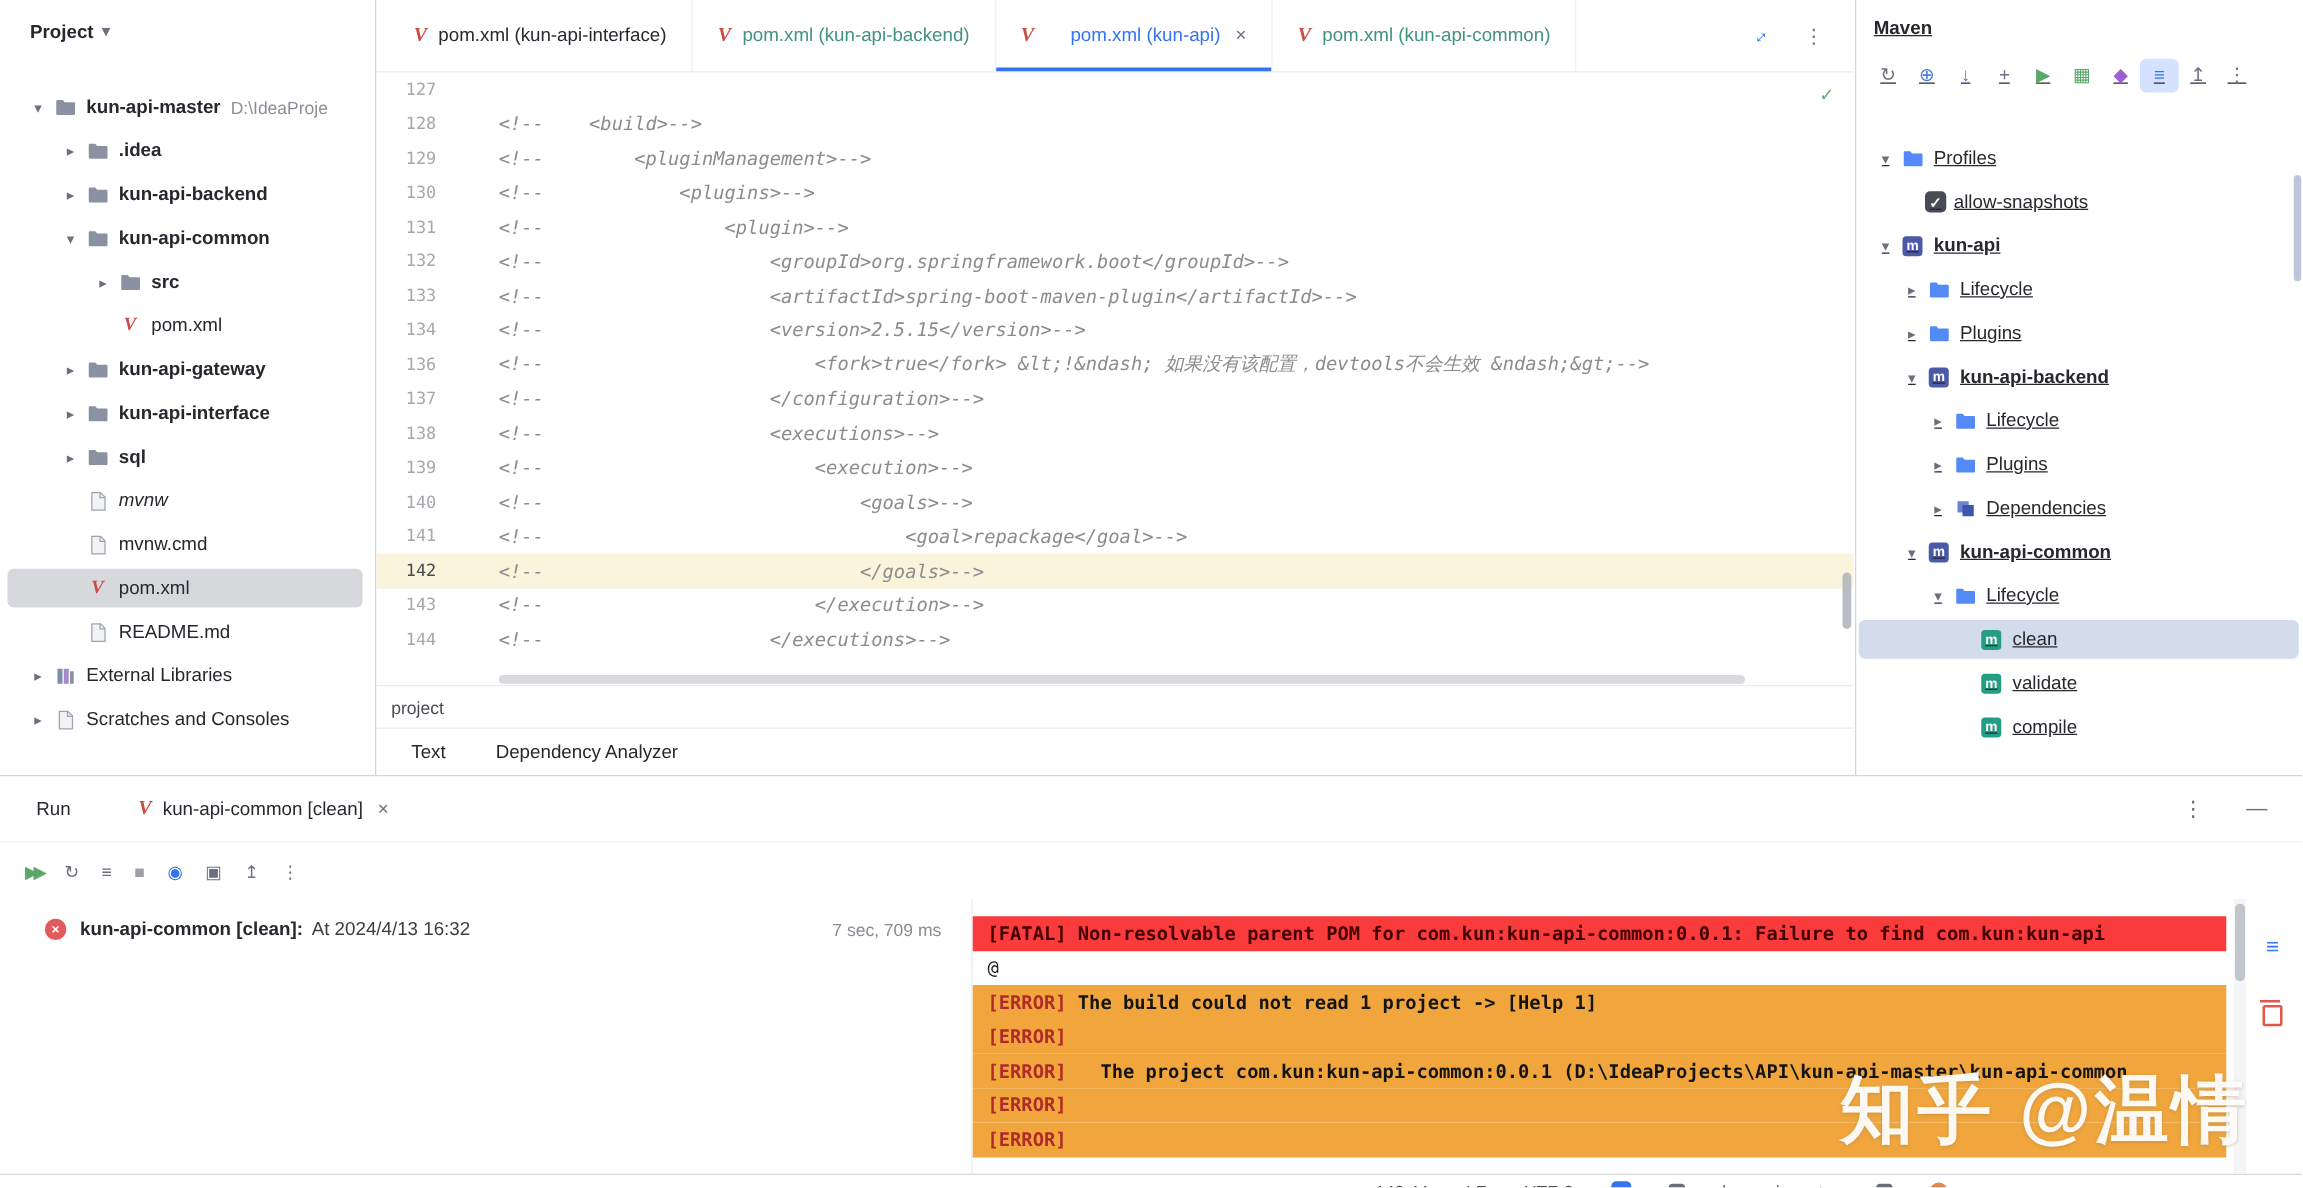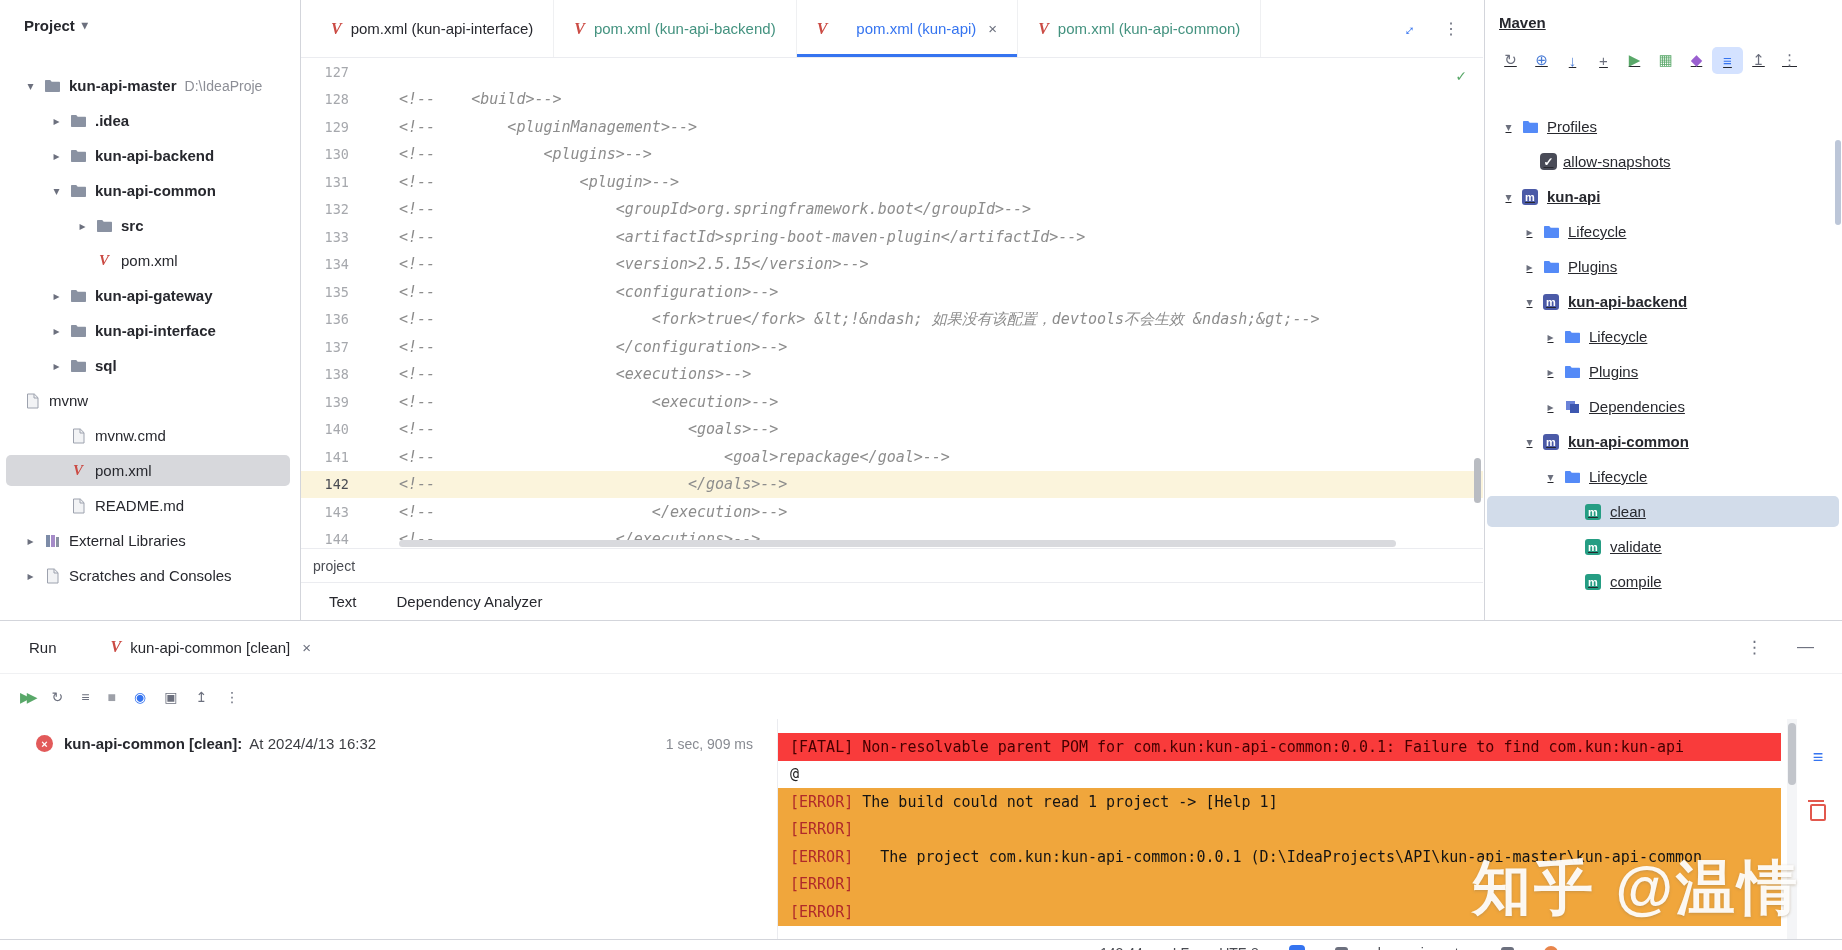--- a/index.html
+++ b/index.html
@@ -75,21 +75,21 @@
   .rticon{cursor:pointer;}
   .run-content{position:absolute;top:98px;bottom:0;left:0;width:100%;}
   .run-left{position:absolute;left:0;top:0;bottom:0;width:777px;border-right:1px solid #EBECF0;}
   .run-left-row{display:flex;align-items:center;padding:16px 24px 0 36px;}
   .err-ico{width:17px;height:17px;border-radius:50%;background:#E25A5A;color:#fff;font-size:11px;font-weight:700;display:flex;align-items:center;justify-content:center;flex:none;}
   .run-task{font-weight:700;margin-left:11px;}
   .run-time{margin-left:7px;color:#3C3E43;}
   .run-duration{margin-left:auto;color:#888B92;font-size:14px;}
   .run-console{position:absolute;left:778px;right:45px;top:0;bottom:0;padding-top:14px;overflow:hidden;
                font-family:"DejaVu Sans Mono",monospace;font-size:15px;}
-  .conline{height:27.5px;display:flex;align-items:center;padding-left:12px;margin-right:16px;white-space:pre;font-weight:400;}
+  .conline{height:27.5px;display:flex;align-items:center;padding-left:12px;margin-right:16px;white-space:pre;font-weight:700;}
   .conline.plain{font-weight:400;color:#222;}
   .con-scroll-track{position:absolute;right:0;top:0;bottom:0;width:10px;background:#F4F5F7;}
   .con-scroll-thumb{position:absolute;right:1px;top:4px;width:8px;height:62px;background:#C2C5CB;border-radius:4px;}
   .console-side{position:absolute;right:7px;top:28px;width:34px;display:flex;flex-direction:column;align-items:center;gap:32px;}
   .wrap-ic{color:#3574F0;font-size:18px;cursor:pointer;}
   .trash{position:relative;width:12px;height:13px;border:2px solid #E2584D;border-radius:2px;margin-top:4px;cursor:pointer;}
   .trash::before{content:"";position:absolute;left:-4px;top:-6px;width:16px;height:2px;background:#E2584D;}
   .watermark{position:absolute;right:42px;top:228px;font-size:59px;font-weight:700;letter-spacing:3px;
              color:rgba(255,255,255,0.93);text-shadow:0 1px 3px rgba(150,125,85,0.45);z-index:5;pointer-events:none;}
 
@@ -184,21 +184,21 @@
         </div>
         <div class="trow" style="padding-left: 46px;">
           <span class="chev">▸</span>
           <span class="ticon">
             <svg width="17" height="14" viewBox="0 0 17 14">
               <path d="M1 2c0-.6.4-1 1-1h4.2l1.5 1.8H15c.6 0 1 .4 1 1V12c0 .6-.4 1-1 1H2c-.6 0-1-.4-1-1z" fill="#8A92A2"></path>
             </svg>
           </span>
           <span class="tlabel b">sql</span>
         </div>
-        <div class="trow" style="">
+        <div class="trow" style="padding-left: 46px; font-style: italic;">
           <span class="chev"></span>
           <span class="ticon">
             <svg width="13" height="16" viewBox="0 0 13 16">
               <path d="M1.5 1h6.8L12 4.7V15H1.5z" fill="#F2F3F5" stroke="#9DA2AE"></path>
               <path d="M8 1v4h4" fill="none" stroke="#9DA2AE"></path>
             </svg>
           </span>
           <span class="tlabel">mvnw</span>
         </div>
         <div class="trow" style="padding-left: 46px;">
@@ -304,24 +304,20 @@
             <span class="ln">132</span>
             <span class="lt">&lt;!--                    &lt;groupId&gt;org.springframework.boot&lt;/groupId&gt;--&gt;</span>
           </div>
           <div class="cline">
             <span class="ln">133</span>
             <span class="lt">&lt;!--                    &lt;artifactId&gt;spring-boot-maven-plugin&lt;/artifactId&gt;--&gt;</span>
           </div>
           <div class="cline">
             <span class="ln">134</span>
             <span class="lt">&lt;!--                    &lt;version&gt;2.5.15&lt;/version&gt;--&gt;</span>
-          </div>
-          <div class="cline">
-            <span class="ln">135</span>
-            <span class="lt">&lt;!--                    &lt;configuration&gt;--&gt;</span>
           </div>
           <div class="cline">
             <span class="ln">136</span>
             <span class="lt">&lt;!--                        &lt;fork&gt;true&lt;/fork&gt; &amp;lt;!&amp;ndash; 如果没有该配置，devtools不会生效 &amp;ndash;&amp;gt;--&gt;</span>
           </div>
           <div class="cline">
             <span class="ln">137</span>
             <span class="lt">&lt;!--                    &lt;/configuration&gt;--&gt;</span>
           </div>
           <div class="cline">
@@ -520,21 +516,21 @@
         <span class="rticon" style="color: rgb(108, 112, 126);">▣</span>
         <span class="rticon" style="color: rgb(108, 112, 126);">↥</span>
         <span class="rticon" style="color: rgb(108, 112, 126);">⋮</span>
       </div>
     <div class="run-content">
       <div class="run-left">
         <div class="run-left-row">
           <span class="err-ico">×</span>
           <span class="run-task">kun-api-common [clean]:</span>
           <span class="run-time">At 2024/4/13 16:32</span>
-          <span class="run-duration">1 sec, 909 ms</span>
+          <span class="run-duration">7 sec, 709 ms</span>
         </div>
       </div>
       <div class="run-console">
         <div id="console-lines">
             <div class="conline fatal" style="background: rgb(249, 59, 59); color: rgb(68, 0, 0);">[FATAL] Non-resolvable parent POM for com.kun:kun-api-common:0.0.1: Failure to find com.kun:kun-api</div>
             <div class="conline plain">@</div>
             <div class="conline error" style="background: rgb(240, 166, 60); color: rgb(20, 20, 20);"><span class="pfx" style="color: rgb(176, 42, 42);">[ERROR]</span><span> The build could not read 1 project -&gt; [Help 1]</span></div>
             <div class="conline error" style="background: rgb(240, 166, 60); color: rgb(20, 20, 20);"><span class="pfx" style="color: rgb(176, 42, 42);">[ERROR]</span><span> </span></div>
             <div class="conline error" style="background: rgb(240, 166, 60); color: rgb(20, 20, 20);"><span class="pfx" style="color: rgb(176, 42, 42);">[ERROR]</span><span>   The project com.kun:kun-api-common:0.0.1 (D:\IdeaProjects\API\kun-api-master\kun-api-common</span></div>
             <div class="conline error" style="background: rgb(240, 166, 60); color: rgb(20, 20, 20);"><span class="pfx" style="color: rgb(176, 42, 42);">[ERROR]</span></div>

